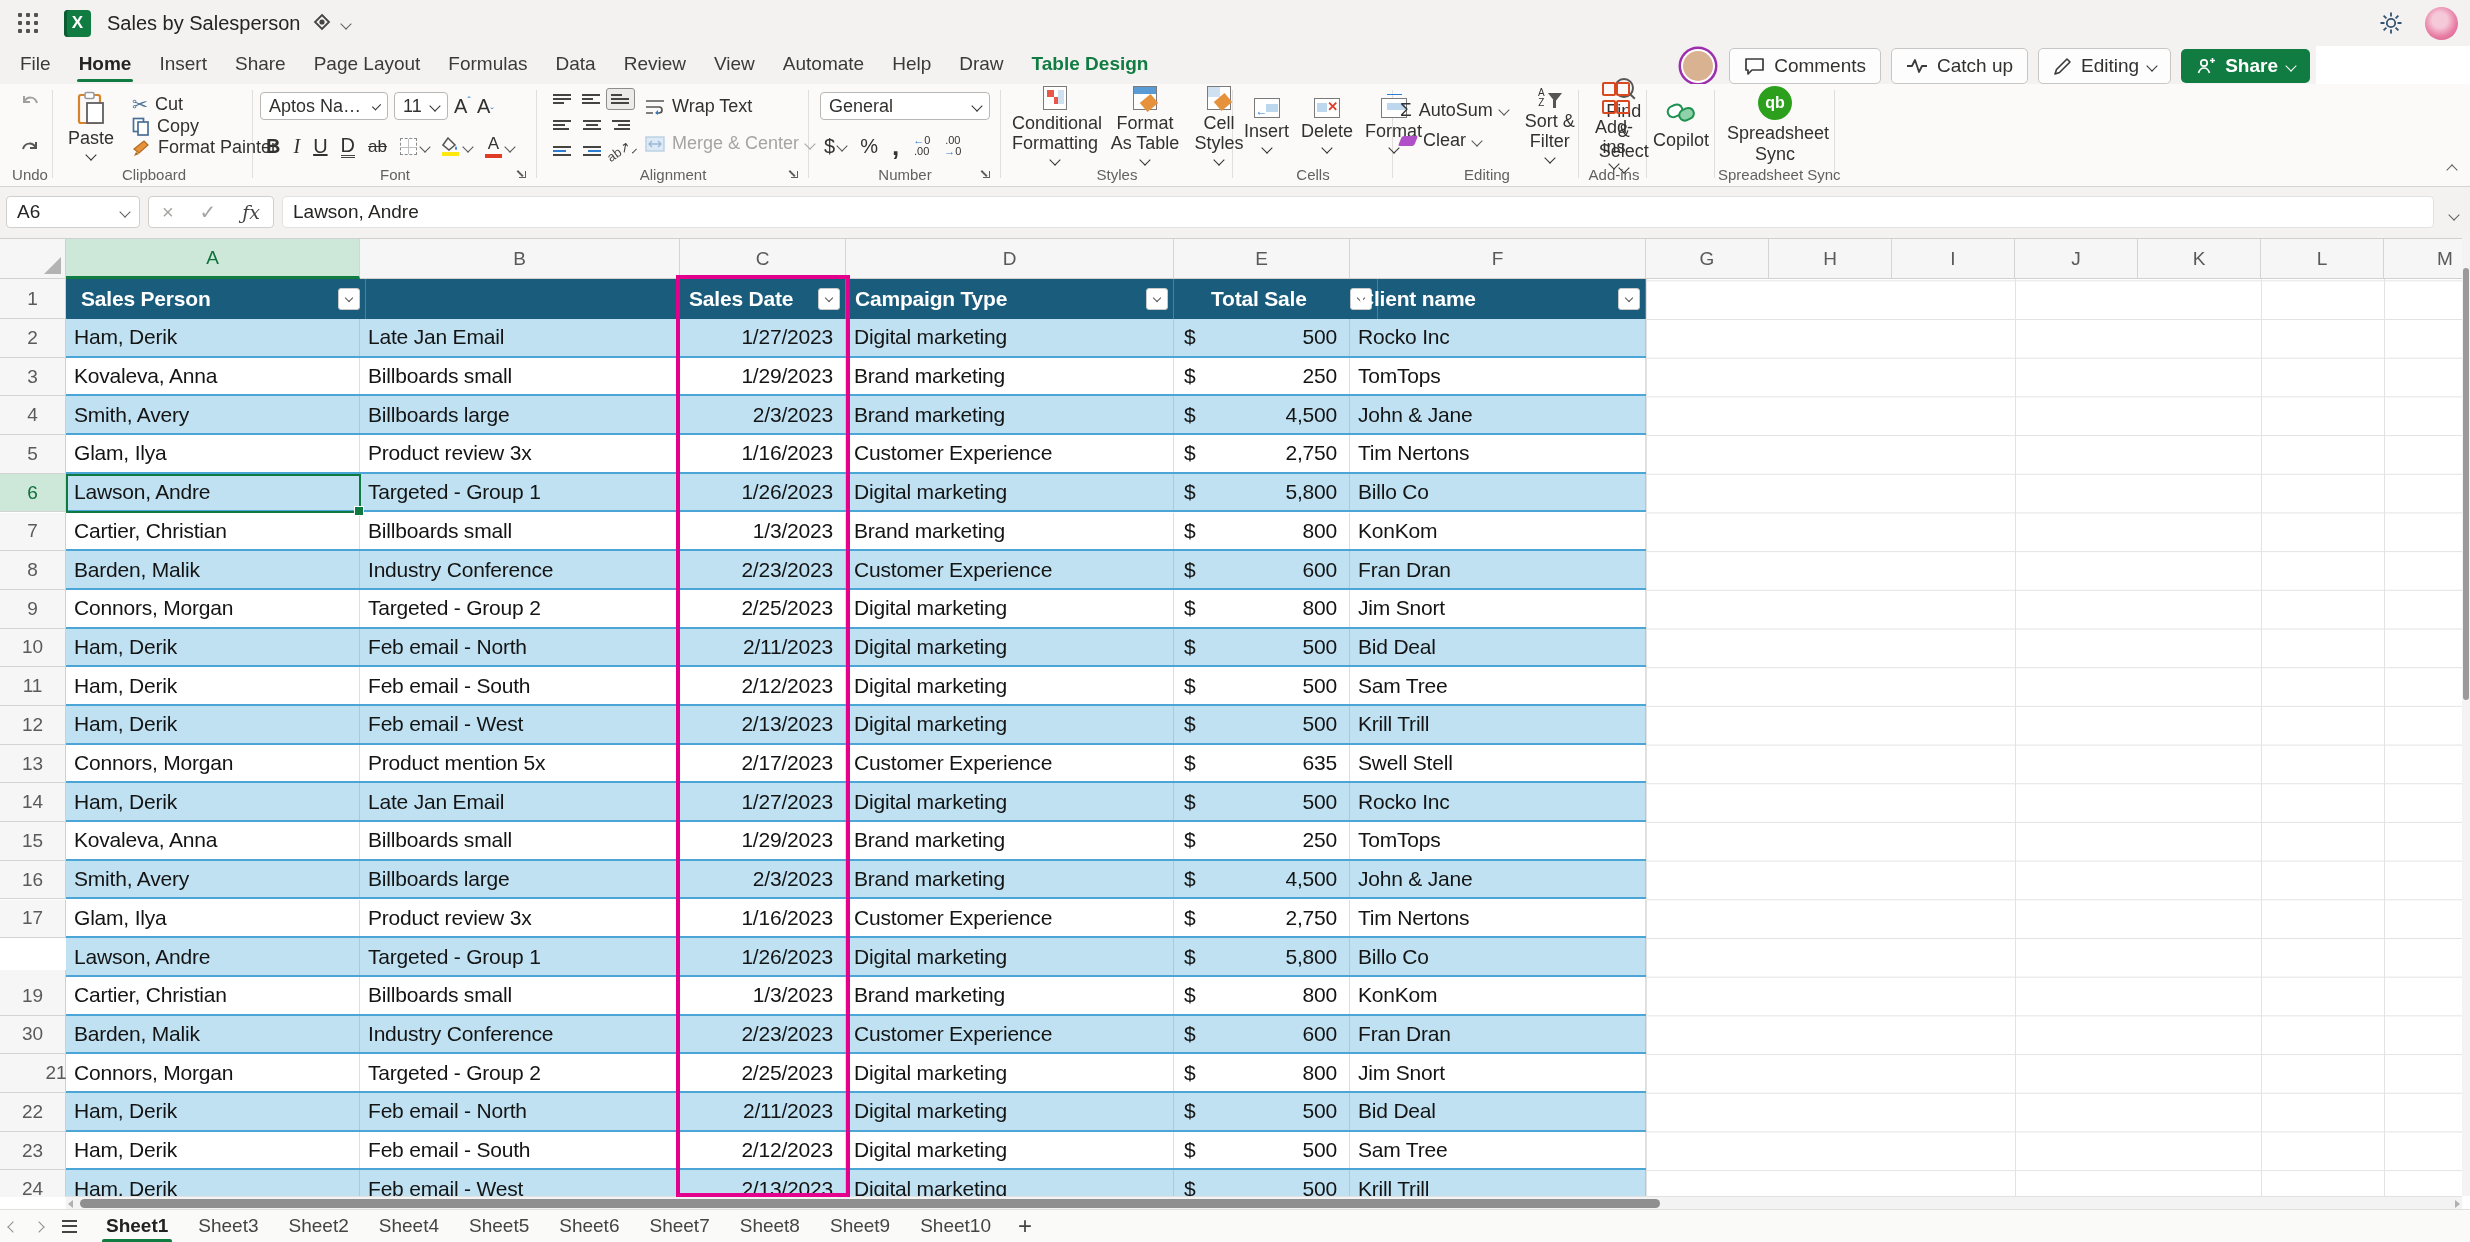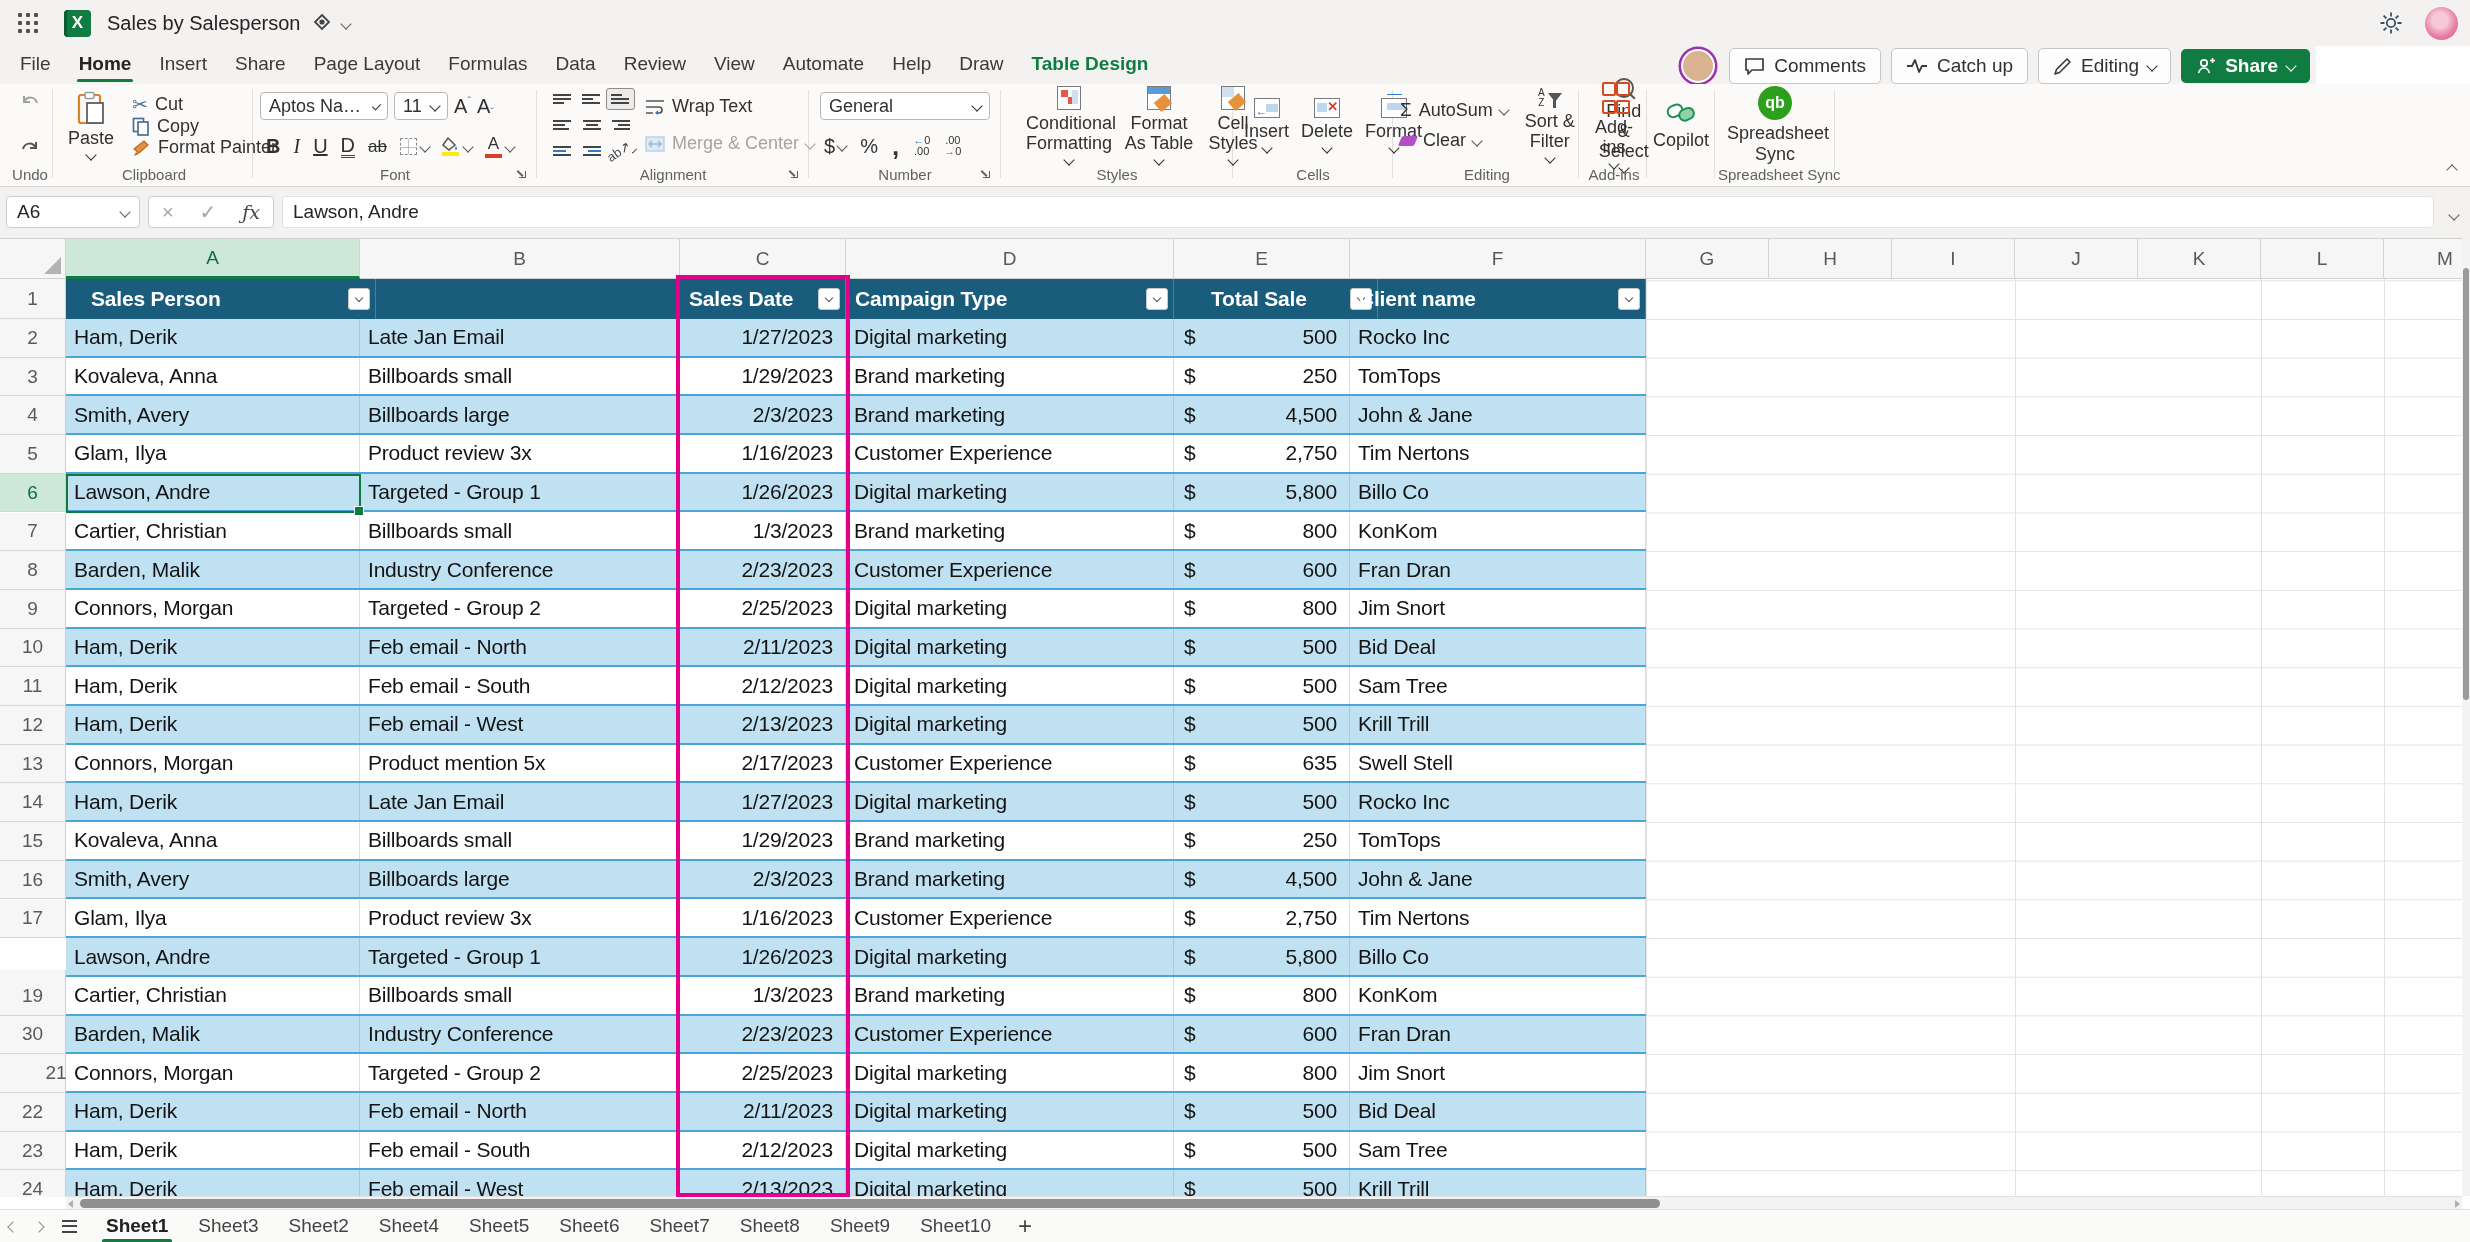--- a/index.html
+++ b/index.html
@@ -403,21 +403,21 @@
           <span style="font-size:26px;color:#333;line-height:10px;font-weight:bold">,</span>
           <span style="font-size:11px;color:#333;line-height:1.05;text-align:center"><span style="color:#2b7cd3">←</span>0<br>.00</span>
           <span style="font-size:11px;color:#333;line-height:1.05;text-align:center">.00<br><span style="color:#2b7cd3">→</span>0</span>
         </div>
       </div>
       <div class="glabel">Number</div>
       <div class="dlg"></div>
     </div>
 
     <div class="rgroup" style="left:1006px;width:222px">
-      <div class="gbody" style="justify-content:space-around;margin-left:14px;">
+      <div class="gbody" style="justify-content:space-around;">
         <div class="bigbtn">
           <span class="gridico" style="width:24px;height:24px">
               <span style="position:absolute;left:3px;top:3px;width:7px;height:7px;background:#e8574a"></span>
               <span style="position:absolute;left:10px;top:10px;width:7px;height:7px;background:#e8574a"></span>
               <span style="position:absolute;right:2px;top:3px;width:6px;height:14px;background:#cfe0f1"></span>
             </span>
           <span style="width:86px">Conditional Formatting</span>
           <span class="chev"></span>
         </div>
         <div class="bigbtn">
@@ -598,21 +598,21 @@
         <div class="rowhdr" style="top: 660.5px; height: 38.7px;">17</div>
         <div class="rowhdr" style="top: 699.2px; height: 38.7px; margin-top: 32px;">18</div>
         <div class="rowhdr" style="top: 737.9px; height: 38.7px;">19</div>
         <div class="rowhdr" style="top: 776.6px; height: 38.7px;">30</div>
         <div class="rowhdr" style="top: 815.3px; height: 38.7px; padding-left: 47px;">21</div>
         <div class="rowhdr" style="top: 854px; height: 38.7px;">22</div>
         <div class="rowhdr" style="top: 892.7px; height: 38.7px;">23</div>
         <div class="rowhdr" style="top: 931.4px; height: 38.7px;">24</div>
       </div>
     <div class="thead" id="thead">
-        <div class="thcell" style="left: 16px; width: 294px;">
+        <div class="thcell" style="left: 6px; width: 294px;">
           <span>Sales Person</span>
           <div class="fbtn">
             <span class="chev"></span>
           </div>
         </div>
         <div class="thcell" style="left: 614px; width: 166px;">
           <span>Sales Date</span>
           <div class="fbtn">
             <span class="chev"></span>
           </div>

